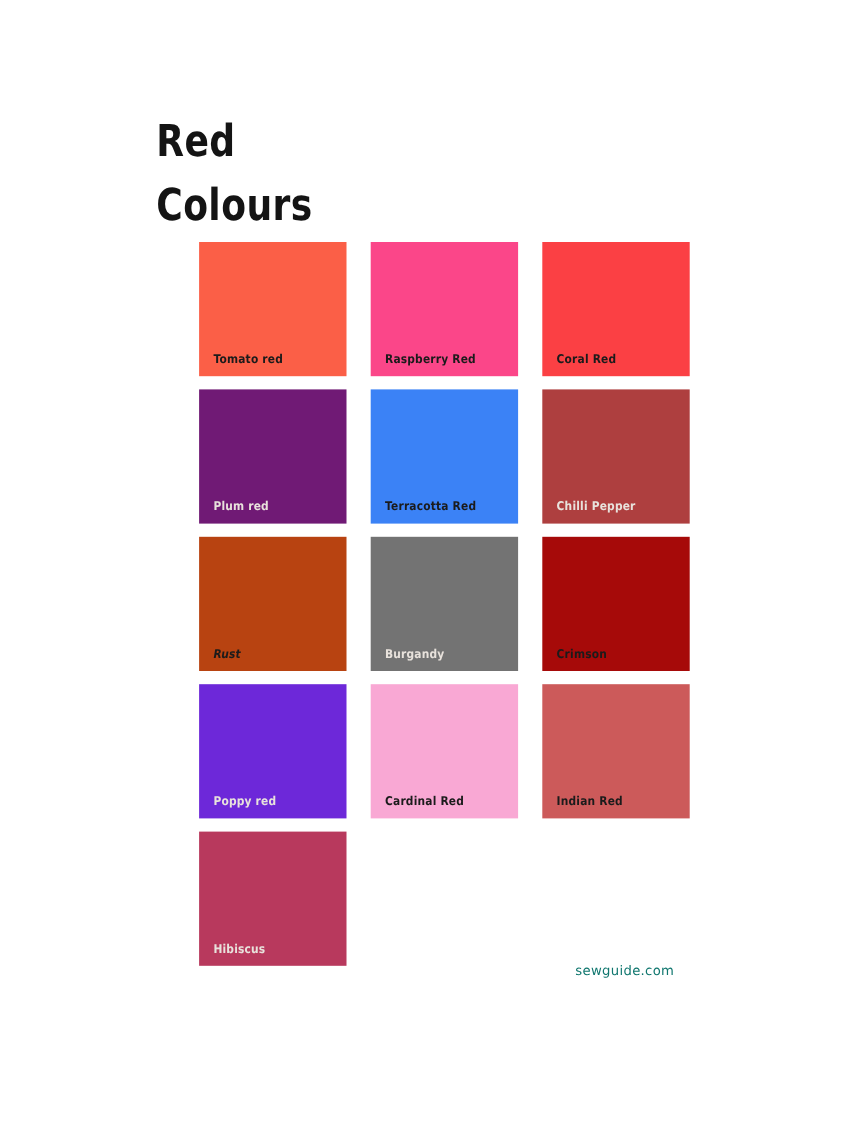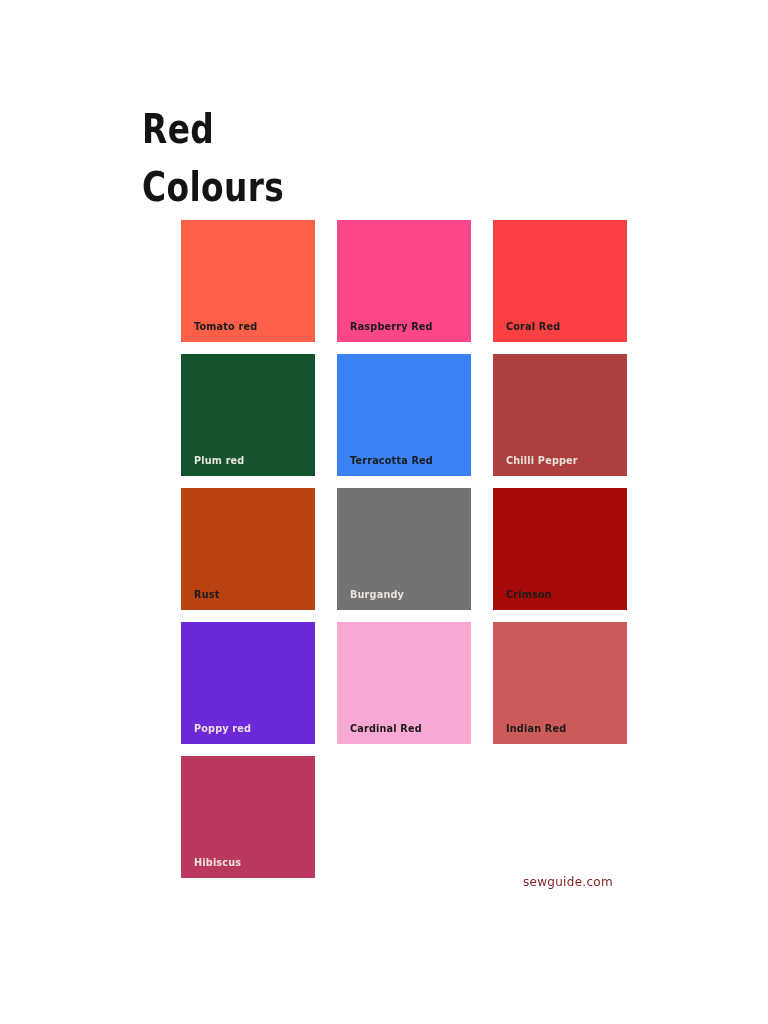--- a/index.html
+++ b/index.html
@@ -80,21 +80,21 @@
   .label-light { color: #e8e2dc; }
 
   
   .watermark {
     position: absolute;
     right: 155px;
     top: 875px;
     font-family: "DejaVu Sans", sans-serif;
     font-size: 12px;
     letter-spacing: 0.3px;
-    color: #7f1d1d;
+    color: #0f766e;
     white-space: nowrap;
     text-align: center;
   }
 </style>
 </head>
 <body>
 
 <div class="page">
 
   <div class="title-block">
@@ -108,32 +108,32 @@
           <span class="swatch-label label-dark">Tomato red</span>
         </div>
         <div class="swatch" style="background: rgb(251, 70, 137);">
           <span class="swatch-label label-dark">Raspberry Red</span>
         </div>
         <div class="swatch" style="background: rgb(251, 64, 68); padding-left: 38px;">
           <span class="swatch-label label-dark">Coral Red</span>
         </div>
       </div>
       <div class="row">
-        <div class="swatch" style="background: #14532d; text-align: center;">
+        <div class="swatch" style="background: #701a75; text-align: center;">
           <span class="swatch-label label-light">Plum red</span>
         </div>
         <div class="swatch" style="background: #3b82f6;">
           <span class="swatch-label label-dark">Terracotta Red</span>
         </div>
         <div class="swatch" style="background: rgb(174, 63, 63);">
           <span class="swatch-label label-light">Chilli Pepper</span>
         </div>
       </div>
       <div class="row">
-        <div class="swatch" style="background: rgb(184, 67, 17);">
+        <div class="swatch" style="background: rgb(184, 67, 17); font-style: italic;">
           <span class="swatch-label label-dark">Rust</span>
         </div>
         <div class="swatch" style="background: #737373;">
           <span class="swatch-label label-light">Burgandy</span>
         </div>
         <div class="swatch" style="background: rgb(166, 10, 9);">
           <span class="swatch-label label-dark">Crimson</span>
         </div>
       </div>
       <div class="row">

